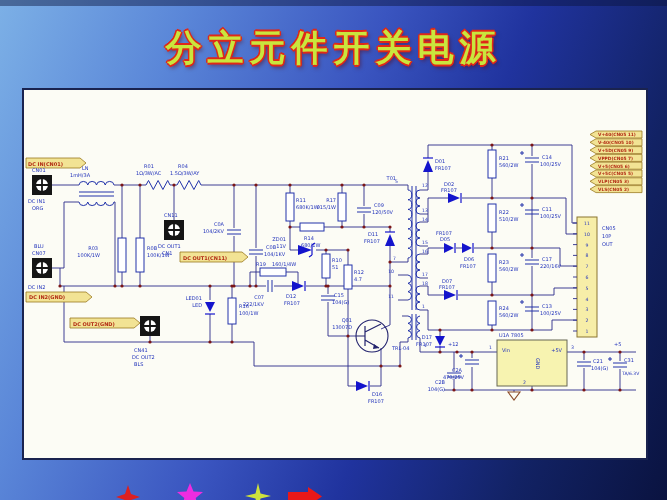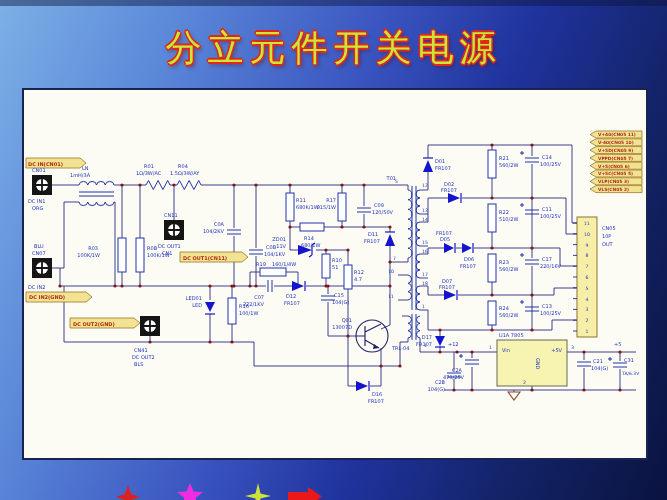--- a/index.html
+++ b/index.html
@@ -1,21 +1,21 @@
 <!DOCTYPE html>
 <html><head>
 <meta charset="utf-8">
 <style>
   html,body{margin:0;padding:0;}
   body{width:667px;height:500px;overflow:hidden;position:relative;
        font-family:"DejaVu Sans","Liberation Sans",sans-serif;
        background:linear-gradient(112deg,#7cb0e6 0%,#5a86d8 22%,#3a55c0 45%,#20339e 62%,#122264 82%,#0a1340 100%);}
   #topedge{position:absolute;left:0;top:0;width:667px;height:6px;background:rgba(10,20,60,.45);}
   #title{position:absolute;left:0;top:24px;width:667px;text-align:center;
-         font-size:36px;font-weight:normal;letter-spacing:6px;
+         font-size:36px;font-weight:bold;letter-spacing:6px;
          color:#c9e63d;
          text-shadow:1.6px 0 0 #e02818,-1.6px 0 0 #e02818,0 1.6px 0 #e02818,0 -1.6px 0 #e02818,
                      1.2px 1.2px 0 #e02818,-1.2px -1.2px 0 #e02818,2px 3px 4px rgba(90,0,0,.55);}
   #panel{position:absolute;left:22px;top:88px;width:622px;height:368px;
          background:#fcfcf5;border:2px solid #1a234f;}
   svg text{font-family:"DejaVu Sans","Liberation Sans",sans-serif;}
   .lb{fill:#2233bb;font-size:5px;}
   .sm{fill:#2233bb;font-size:4.5px;}
   .pin{fill:#2233bb;font-size:4.6px;}
   .tagt{fill:#b22c14;font-size:5px;font-weight:bold;}

